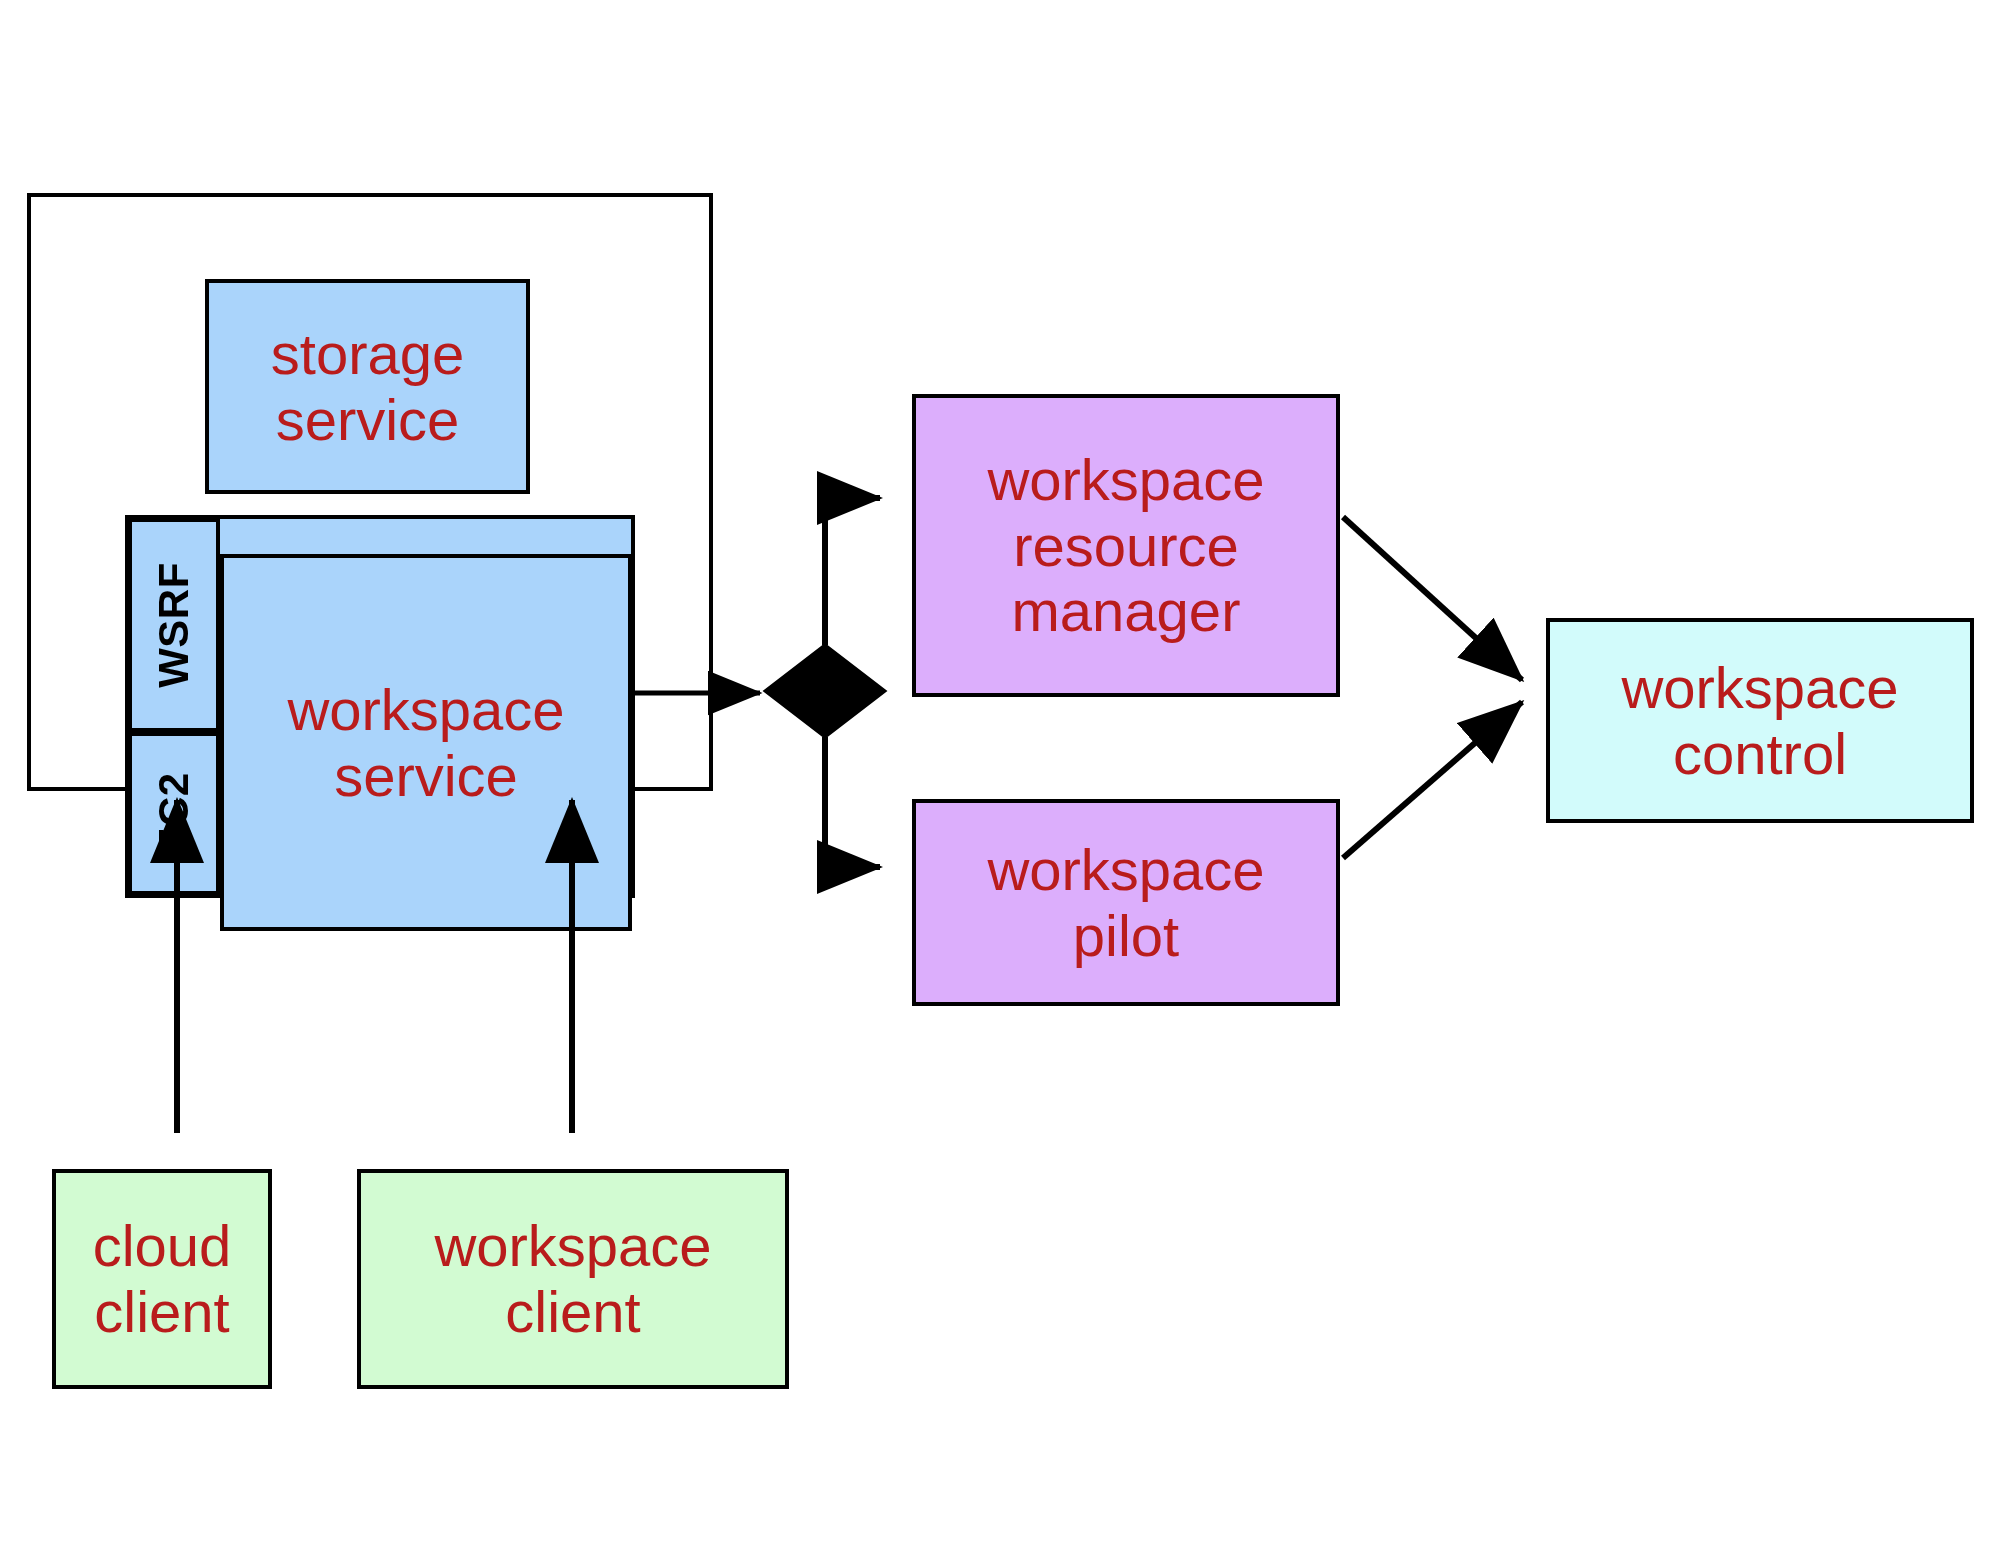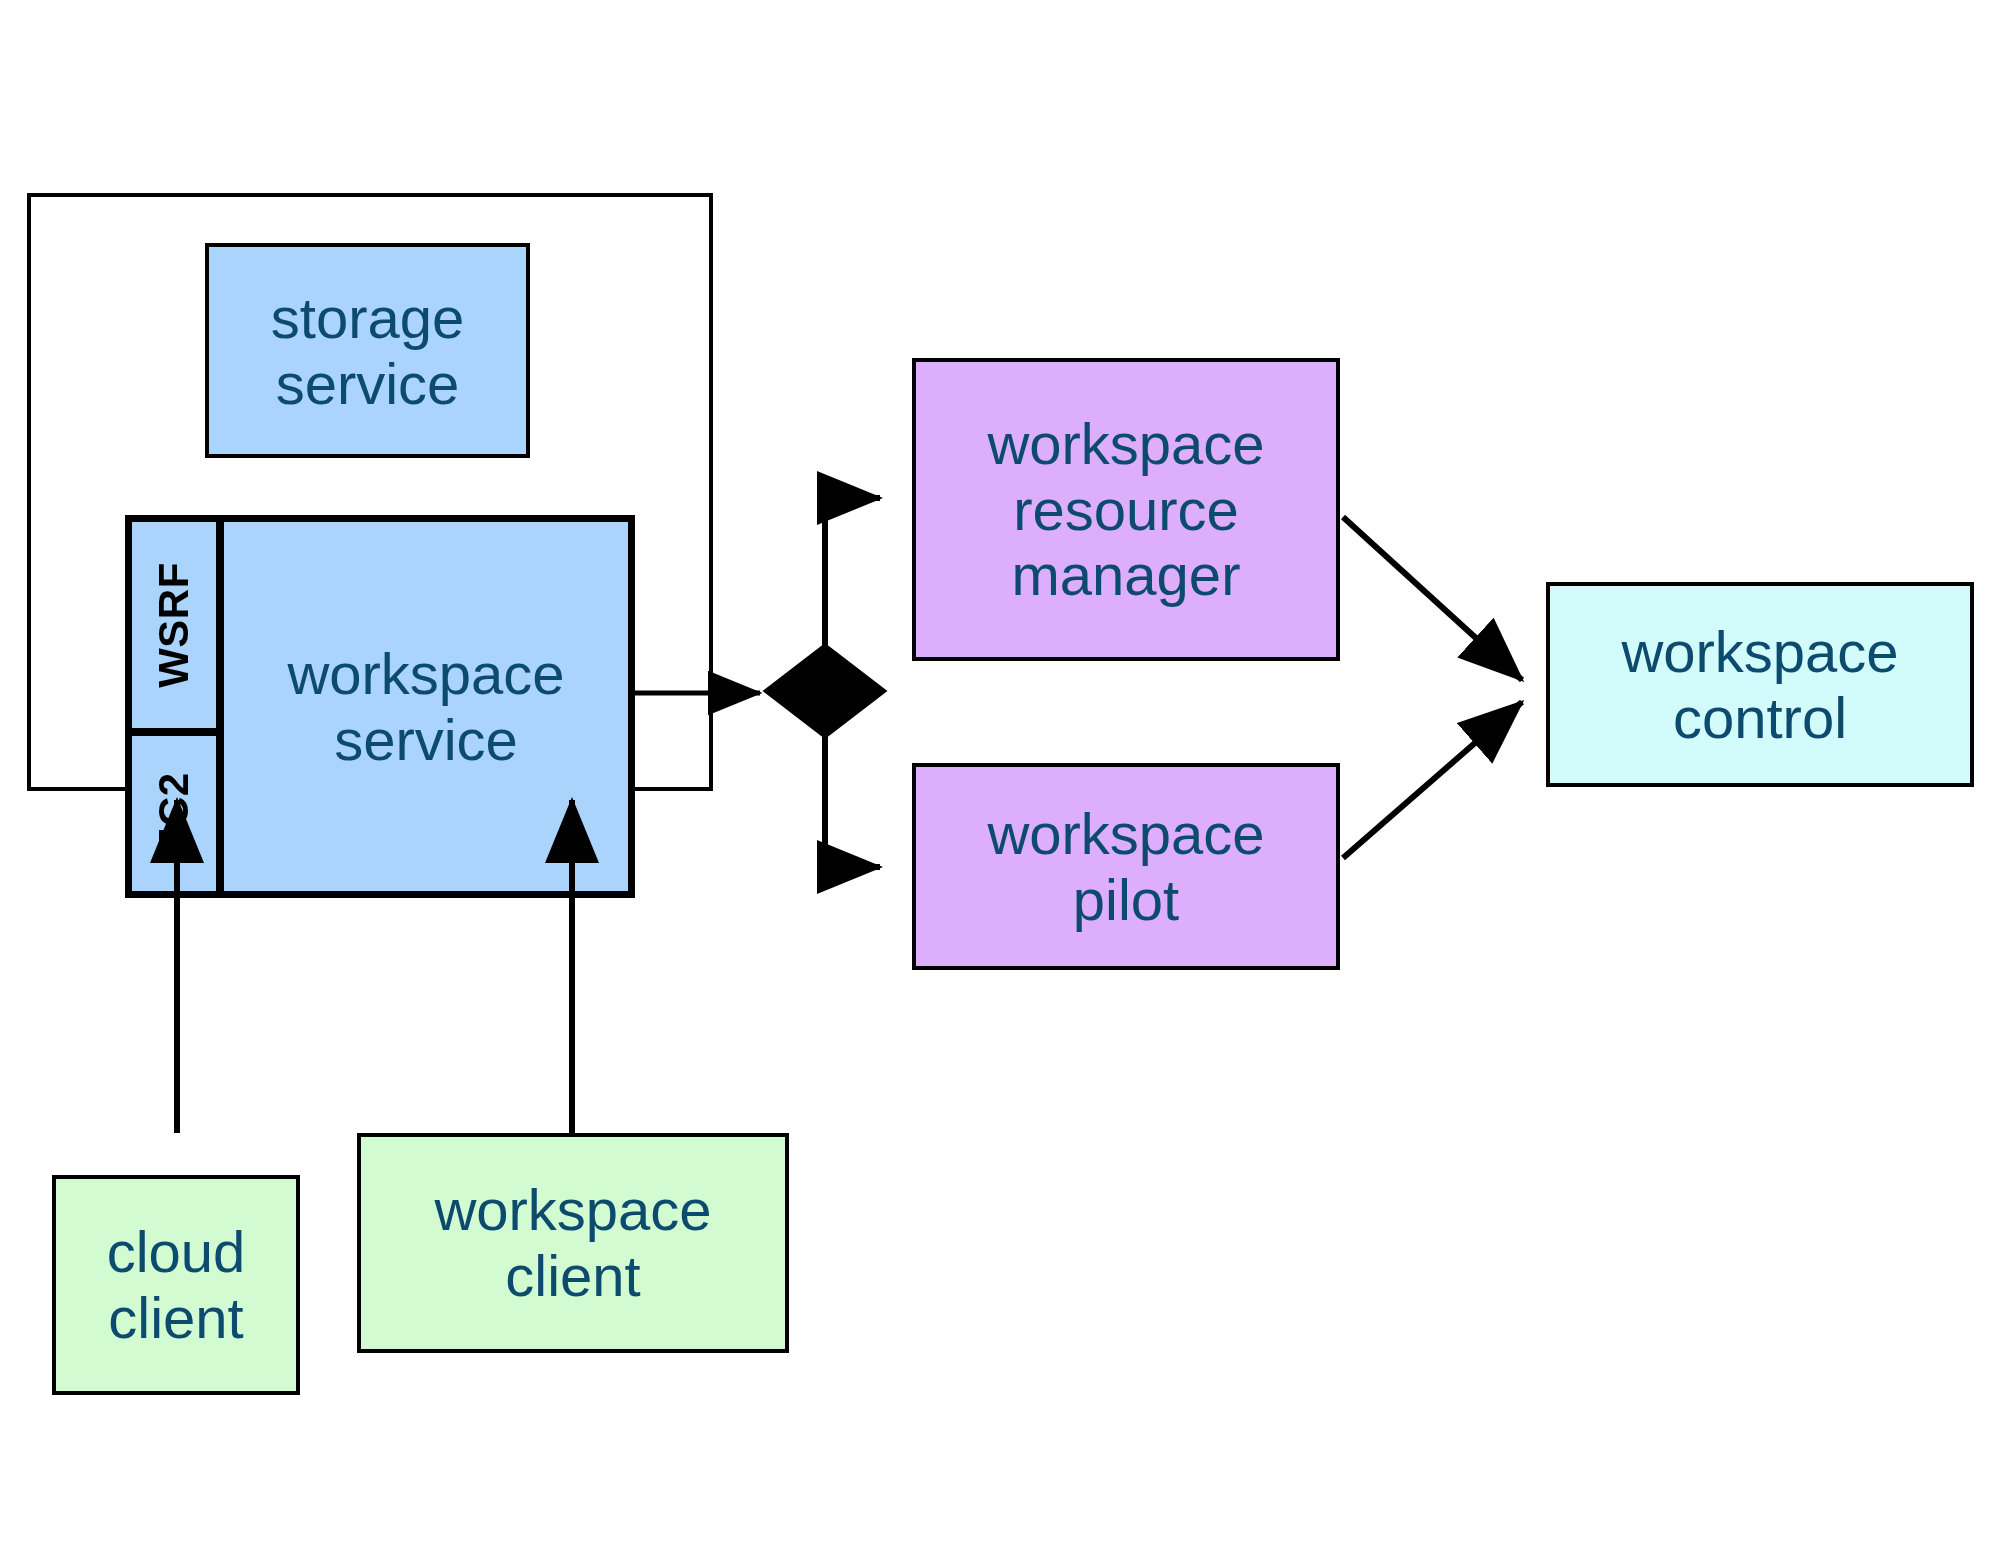--- a/index.html
+++ b/index.html
@@ -16,23 +16,24 @@
     overflow: hidden;
   }
   .box {
     position: absolute;
     box-sizing: border-box;
     border: 4px solid #000000;
     display: flex;
     align-items: center;
     justify-content: center;
     text-align: center;
-    color: #0c4a6e;
+    color: #b91c1c;
     line-height: 1.13;
     white-space: pre-line;
+    margin-top: 36px;
   }
   
   #outer-frame {
     position: absolute;
     box-sizing: border-box;
     border: 4px solid #000000;
     background: #ffffff;
   }
   
   .vtab {
@@ -87,21 +88,21 @@
   <div class="box" style="left:912px; top:358px; width:428px; height:303px; background:#dcaefc; font-size:58px;">workspace
 resource
 manager</div>
 
   <div class="box" style="left:912px; top:763px; width:428px; height:207px; background:#dcaefc; font-size:58px;">workspace
 pilot</div>
 
   <div class="box" style="left:1546px; top:582px; width:428px; height:205px; background:#d2fbfb; font-size:58px;">workspace
 control</div>
 
-  <div class="box" style="left:52px; top:1175px; width:248px; height:220px; background:#d2fbd2; font-size:58px;">cloud
+  <div class="box" style="left:52px; top:1133px; width:220px; height:220px; background:#d2fbd2; font-size:58px;">cloud
 client</div>
 
   <div class="box" style="left:357px; top:1133px; width:432px; height:220px; background:#d2fbd2; font-size:58px;">workspace
 client</div>
 
   <svg id="svg-layer" viewBox="0 0 2009 1543">
     <defs>
       <marker id="arrowhead" markerWidth="11" markerHeight="9" refX="10.5" refY="4.5" orient="auto" markerUnits="strokeWidth">
         <path d="M0,0 L11,4.5 L0,9 z" fill="#000000"></path>
       </marker>

